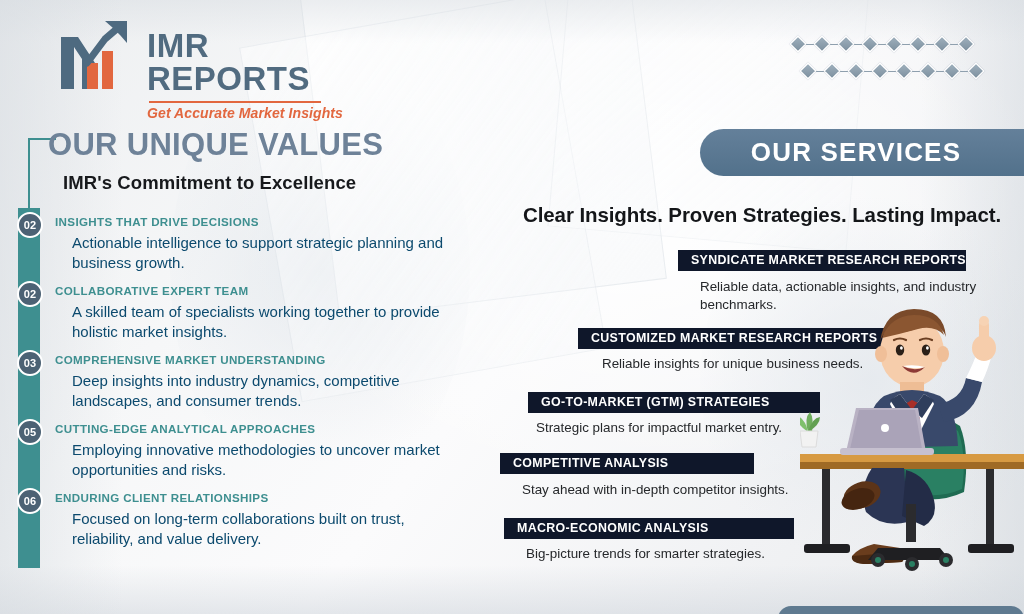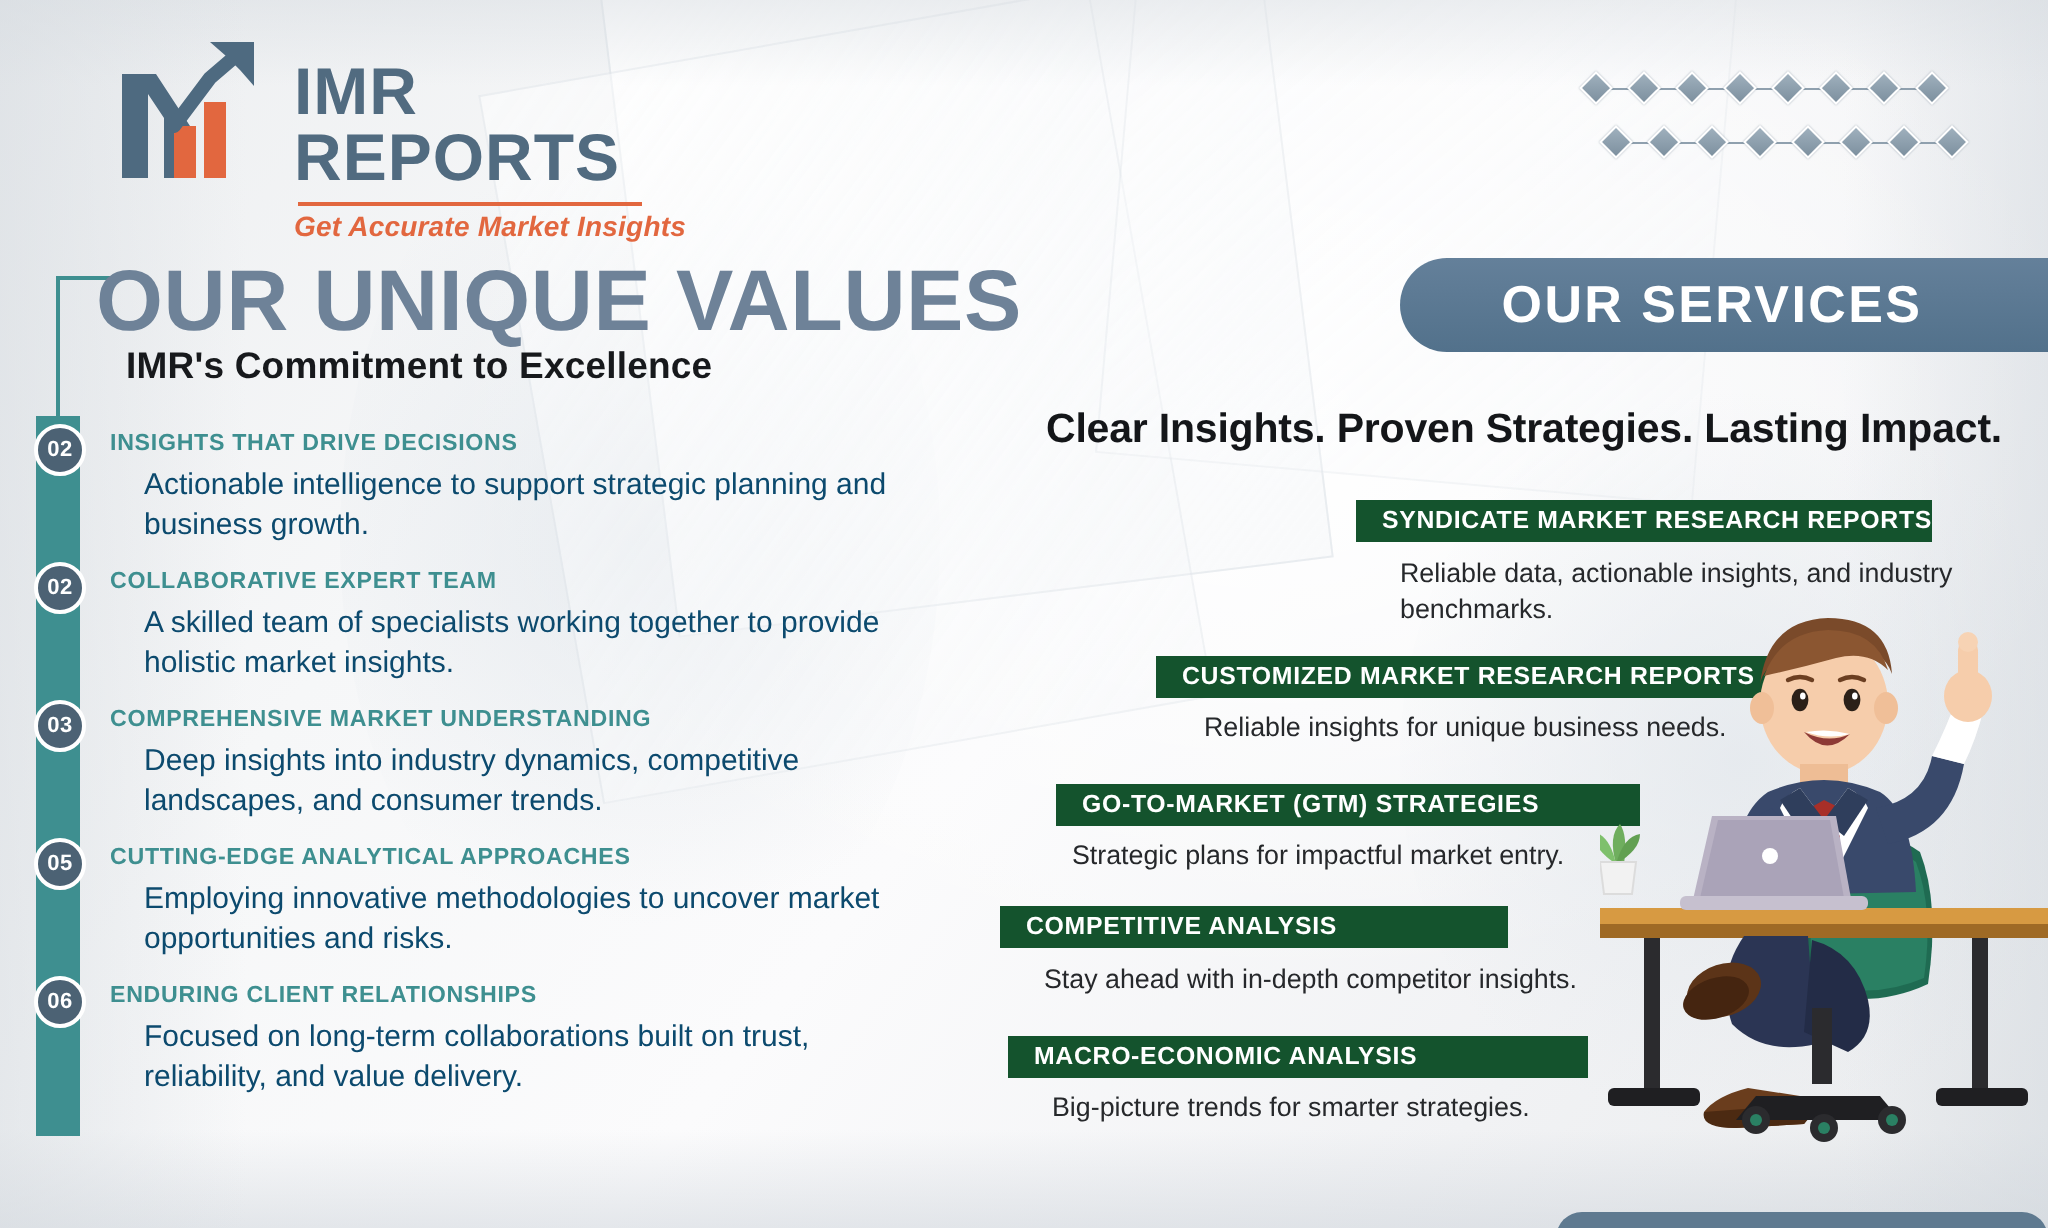--- a/index.html
+++ b/index.html
@@ -71,21 +71,21 @@
     background:#3e8f90;
   }
   .bracket {
     position:absolute; left:28px; top:138px; width:28px; height:75px;
     border-left:2.5px solid #3e8f90;
     border-top:2.5px solid #3e8f90;
   }
 
   .lv-title {
     position:absolute; left:48px; top:127px;
-    font-size:43px; font-weight:bold; color:#6e8298;
+    font-size:31px; font-weight:bold; color:#6e8298;
     letter-spacing:.3px;
   }
   .lv-sub {
     position:absolute; left:63px; top:172px;
     font-size:18.5px; font-weight:bold; color:#17191c;
     letter-spacing:.1px;
   }
 
   .values { position:absolute; left:0; top:212px; width:470px; }
   .value-item { position:relative; min-height:68px; padding-left:55px; margin-bottom:1px; }
@@ -120,21 +120,21 @@
   .svc-tagline {
     position:absolute; left:523px; top:203px;
     font-size:20.5px; font-weight:bold; color:#141619;
     letter-spacing:-.1px;
   }
 
   .services { position:absolute; left:0; top:250px; width:1024px; }
   .svc-item { position:relative; }
   .svc-label {
     position:absolute;
-    background:#14532d; color:#ffffff;
+    background:#0f172a; color:#ffffff;
     font-size:12.4px; font-weight:bold; letter-spacing:.35px;
     padding:4px 0 5px 0; height:21px;
     display:flex; align-items:center;
   }
   .svc-label span { padding-left:13px; }
   .svc-desc {
     position:absolute;
     font-size:13.4px; color:#26282b; line-height:1.36;
   }
 

